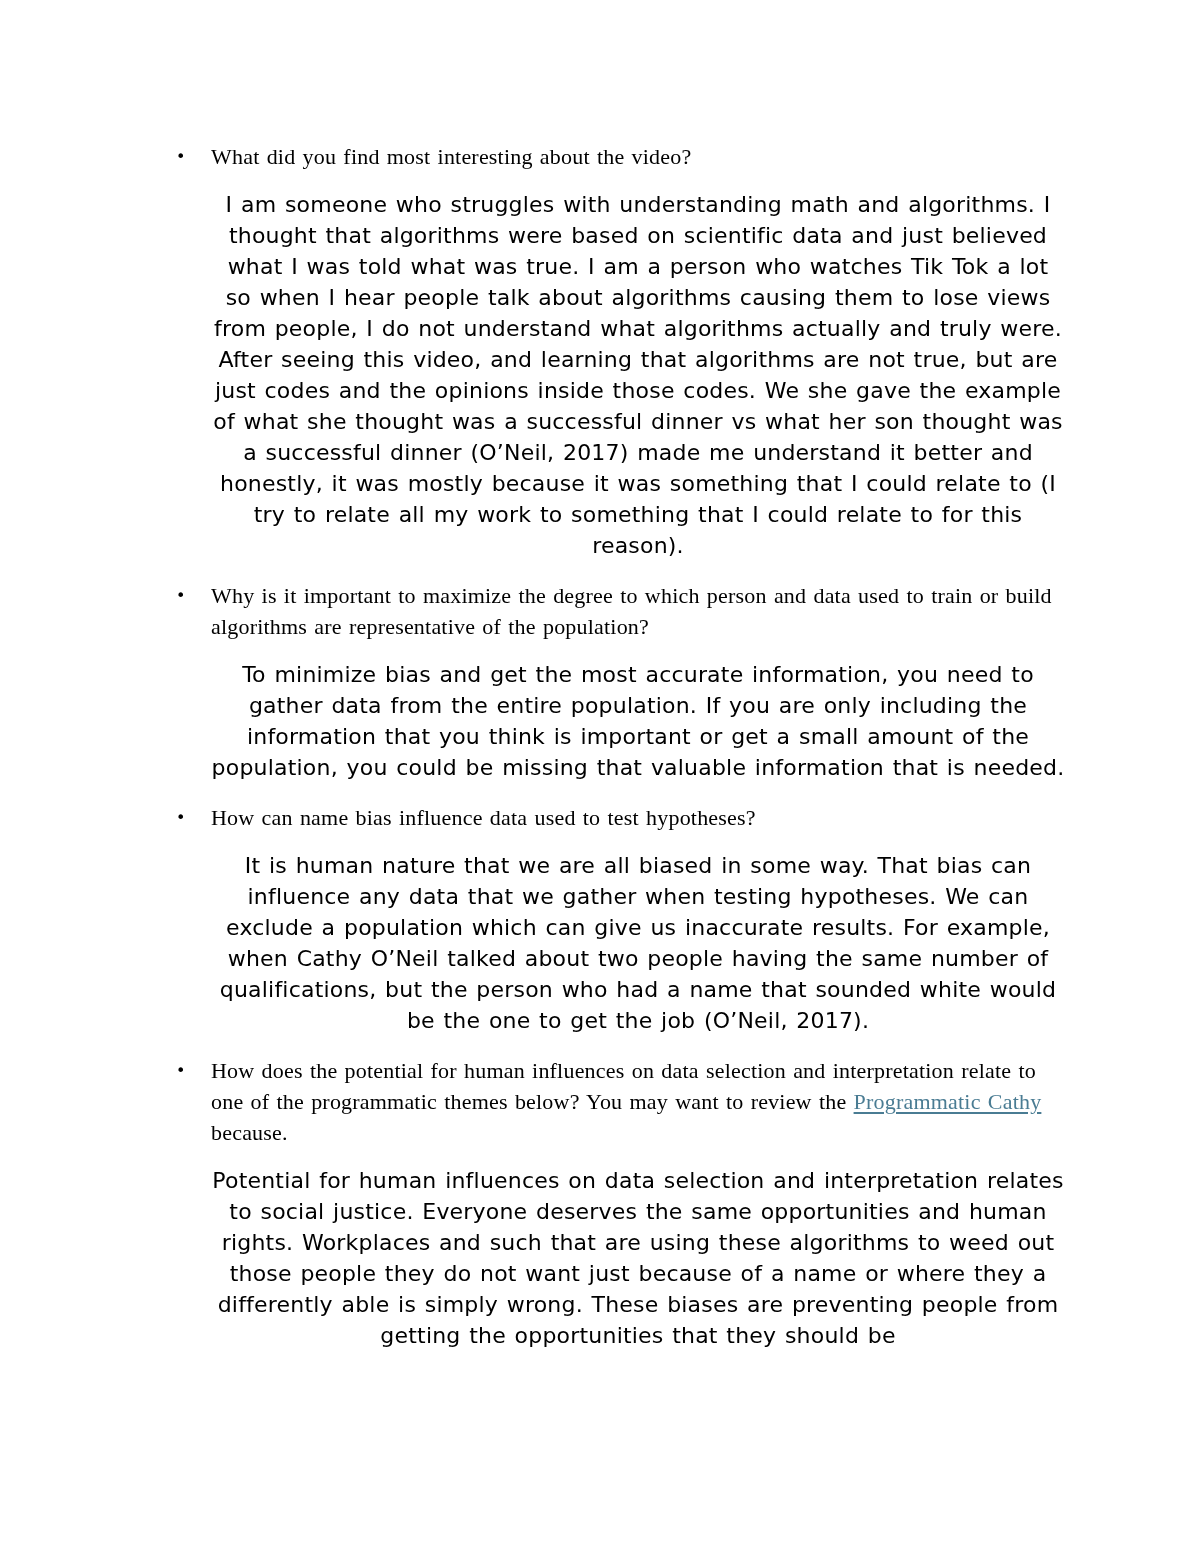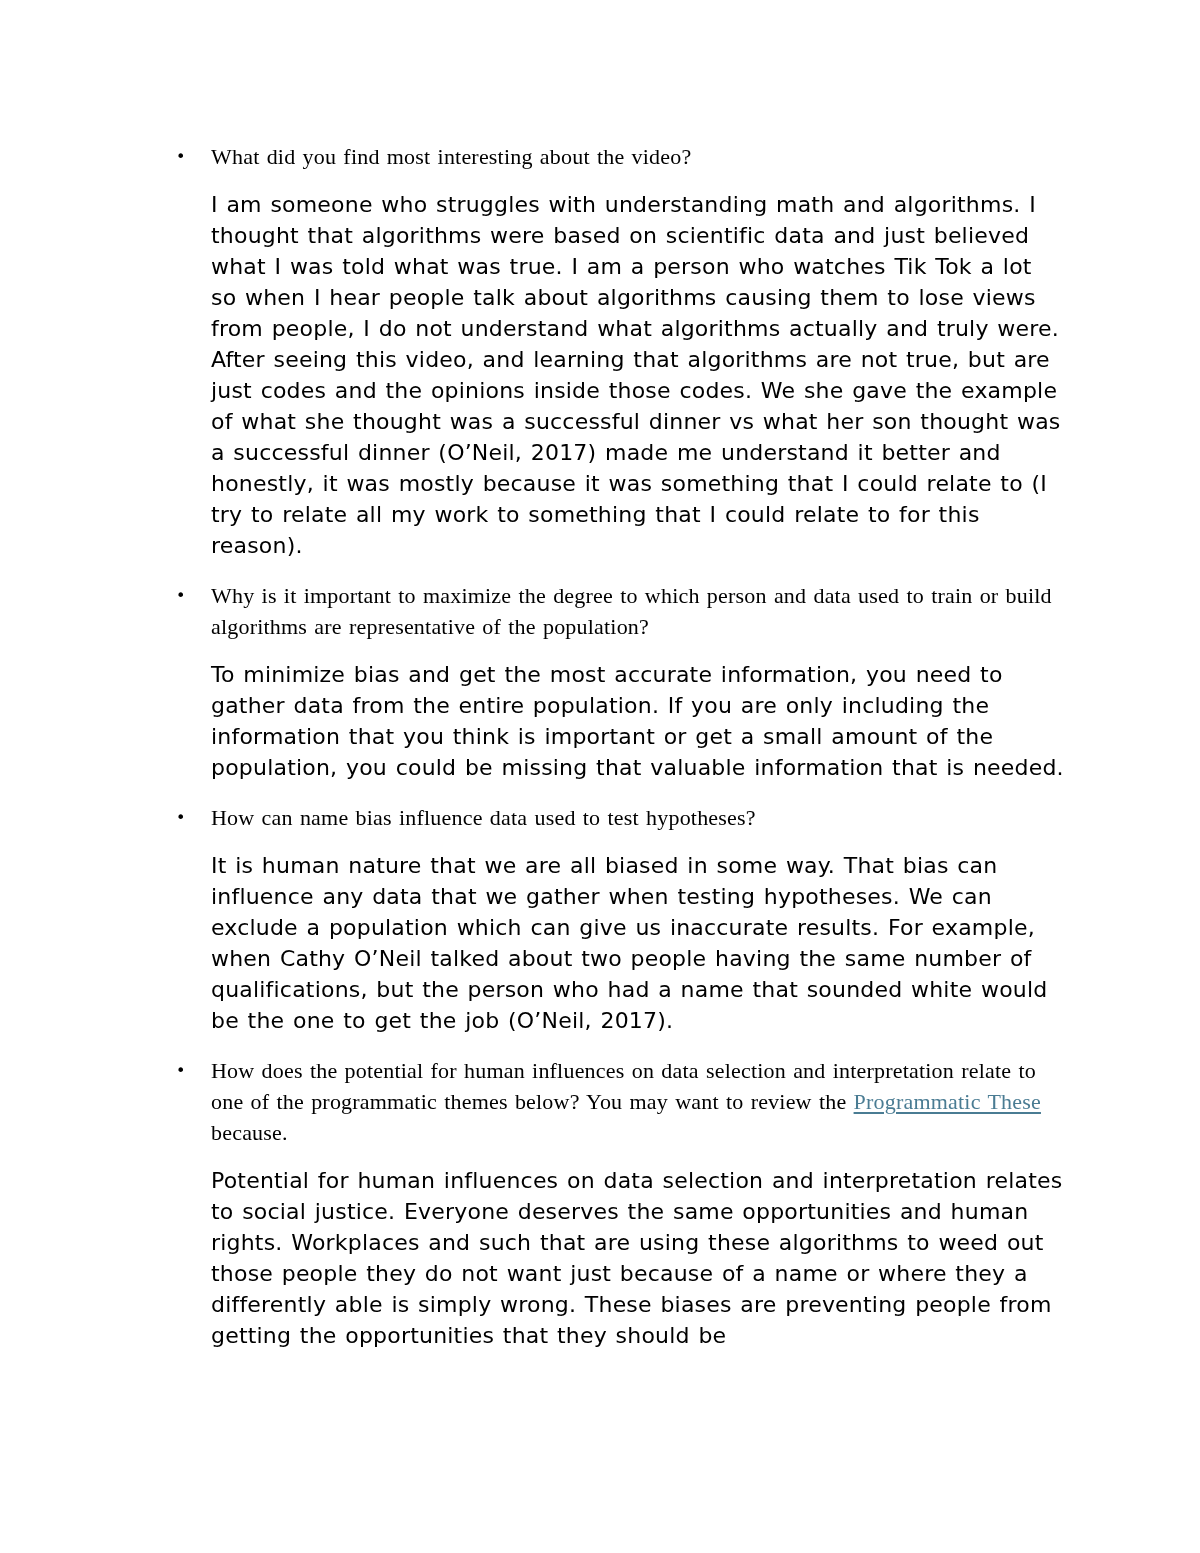--- a/index.html
+++ b/index.html
@@ -34,20 +34,21 @@
     width: 35px;
     font-size: 16px;
     line-height: 31px;
   }
   .question-text {
     flex: 1;
     font-family: Liberation Serif, serif;
   }
   .answer {
     margin: 0 0 19px 35px;
+    text-align: center;
   }
   .link {
     color: #4a7c93;
     text-decoration: underline;
     text-underline-offset: 3px;
     cursor: pointer;
   }
 </style>
 </head>
 <body>
@@ -74,18 +75,18 @@
     <div class="question-row">
       <span class="bullet">•</span>
       <div class="question-text">How can name bias influence data used to test hypotheses?</div>
     </div>
     <div class="answer">It is human nature that we are all biased in some way. That bias can influence any data that we gather when testing hypotheses. We can exclude a population which can give us inaccurate results. For example, when Cathy O’Neil talked about two people having the same number of qualifications, but the person who had a name that sounded white would be the one to get the job (O’Neil, 2017).</div>
   </div>
 
   <div class="qa-item">
     <div class="question-row">
       <span class="bullet">•</span>
-      <div class="question-text"><span>How does the potential for human influences on data selection and interpretation relate to one of the programmatic themes below? You may want to review the </span><a class="link">Programmatic These</a><span> because.</span></div>
+      <div class="question-text"><span>How does the potential for human influences on data selection and interpretation relate to one of the programmatic themes below? You may want to review the </span><a class="link">Programmatic Cathy</a><span> because.</span></div>
     </div>
     <div class="answer">Potential for human influences on data selection and interpretation relates to social justice. Everyone deserves the same opportunities and human rights. Workplaces and such that are using these algorithms to weed out those people they do not want just because of a name or where they a differently able is simply wrong. These biases are preventing people from getting the opportunities that they should be</div>
   </div>
 
 </div>
 
 </body></html>

